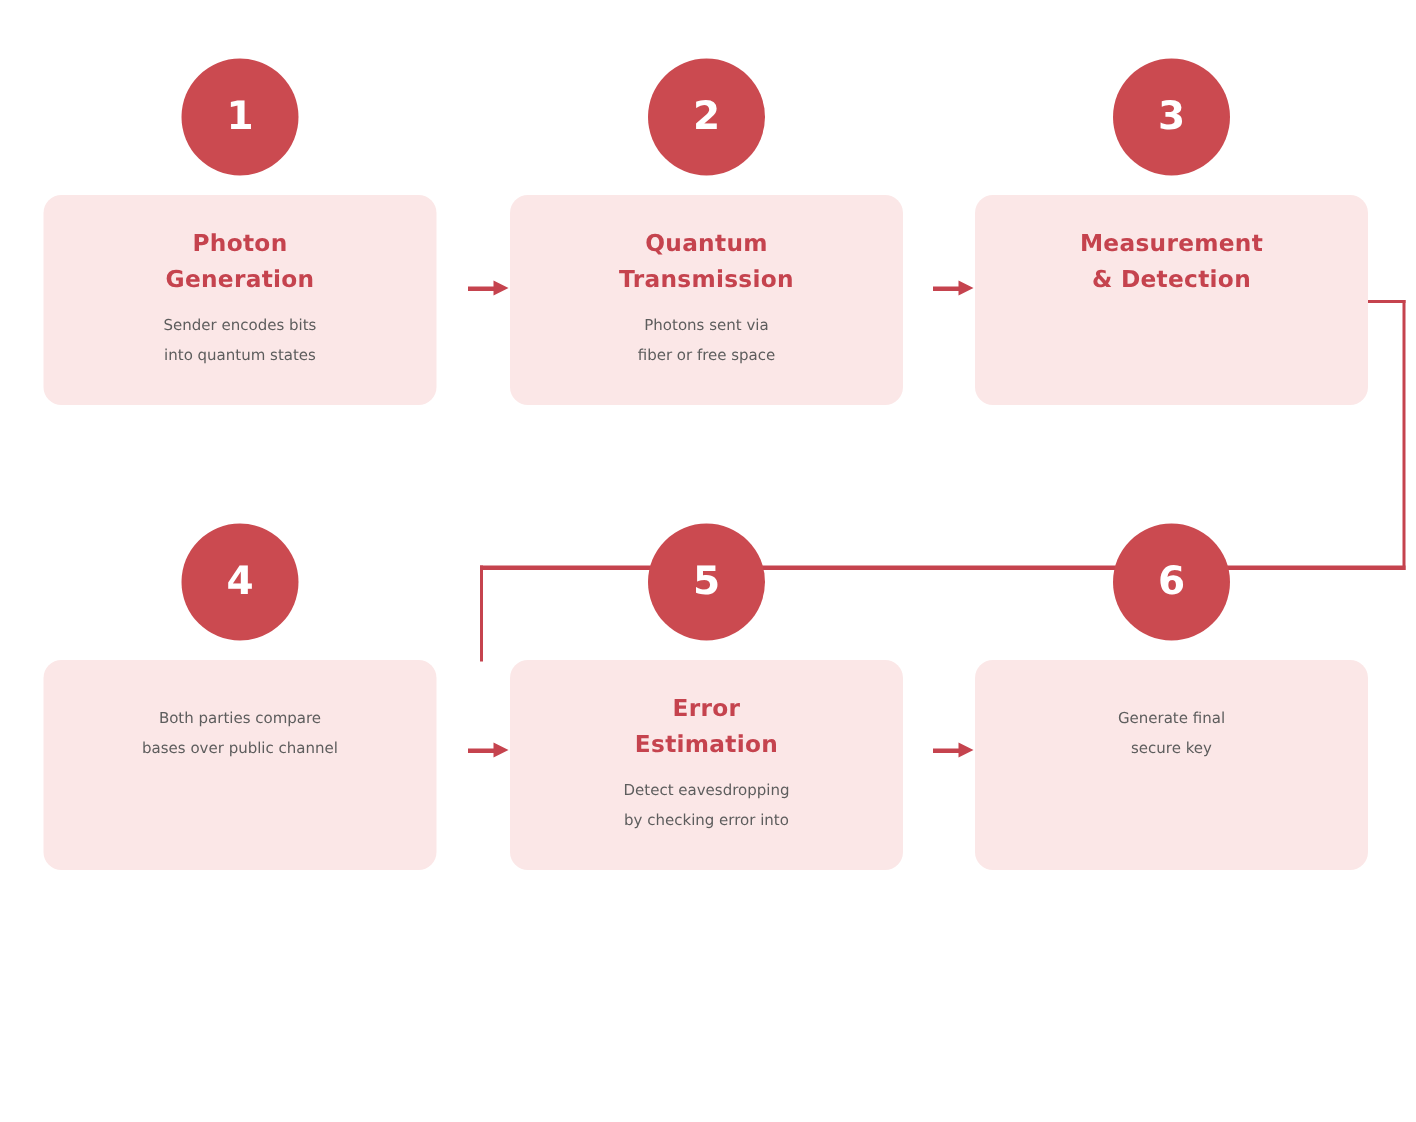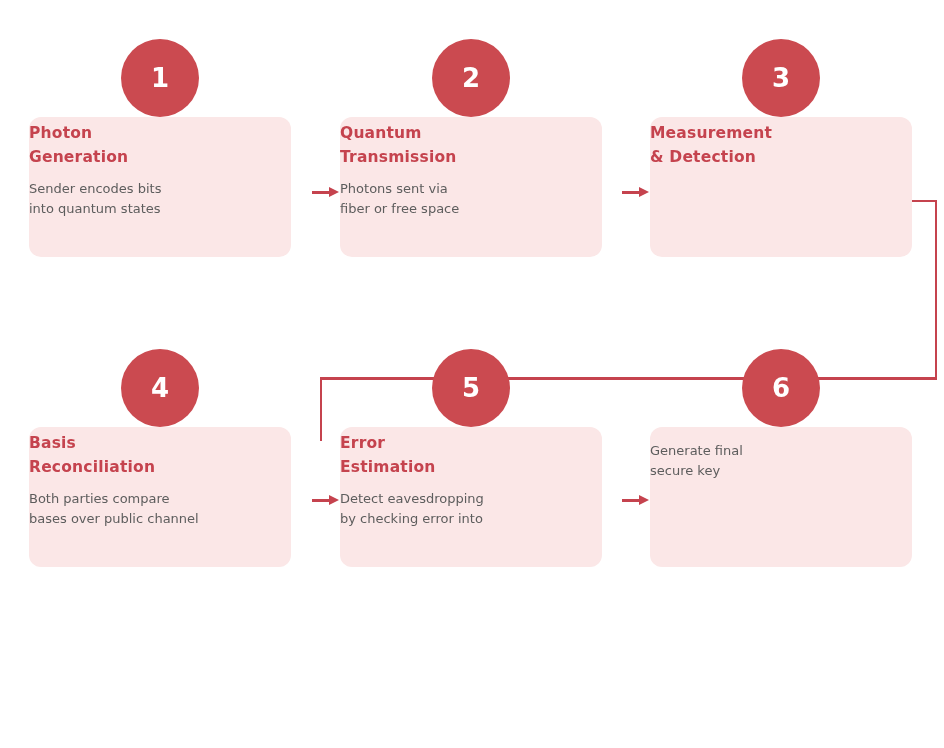--- a/index.html
+++ b/index.html
@@ -31,41 +31,41 @@
     justify-content: center;
     z-index: 3;
   }
   .circle span {
     color: #ffffff;
     font-size: 26px;
     font-weight: bold;
     line-height: 1;
   }
   .card {
-    margin-top: 0;
+    margin-top: 13px;
     width: 262px;
     height: 140px;
     background: #fbe7e7;
     border-radius: 12px;
-    text-align: left;
-    padding-top: 4px;
+    text-align: center;
+    padding-top: 20px;
     z-index: 2;
   }
   .card-title {
     color: #c5434e;
     font-size: 15.5px;
     font-weight: bold;
     line-height: 24px;
     white-space: pre-line;
     letter-spacing: 0.2px;
   }
   .card-desc {
     margin-top: 10px;
     color: #5d5d5d;
-    font-size: 13px;
+    font-size: 10px;
     line-height: 20px;
     white-space: pre-line;
   }
   
   #step-1 { left: 29px;  top: 39px; }
   #step-2 { left: 340px; top: 39px; }
   #step-3 { left: 650px; top: 39px; }
   #step-4 { left: 29px;  top: 349px; }
   #step-5 { left: 340px; top: 349px; }
   #step-6 { left: 650px; top: 349px; }
@@ -160,22 +160,20 @@
       <div class="card-title">Measurement
 &amp; Detection</div>
     </div>
   </div>
 
   <div class="step" id="step-4">
     <div class="circle">
       <span>4</span>
     </div>
     <div class="card">
-      <div class="card-title">Basis
-Reconciliation</div>
       <div class="card-desc">Both parties compare
 bases over public channel</div>
     </div>
   </div>
 
   <div class="step" id="step-5">
     <div class="circle">
       <span>5</span>
     </div>
     <div class="card">

